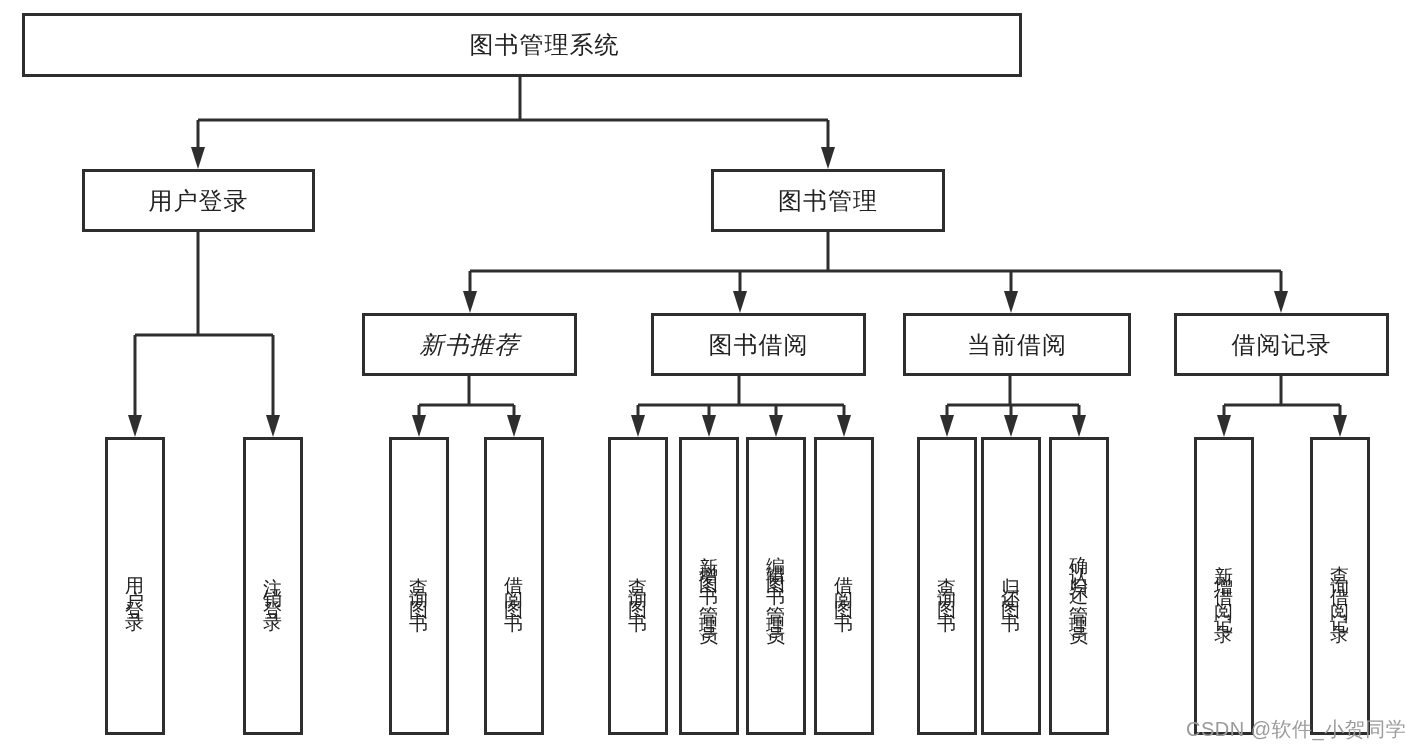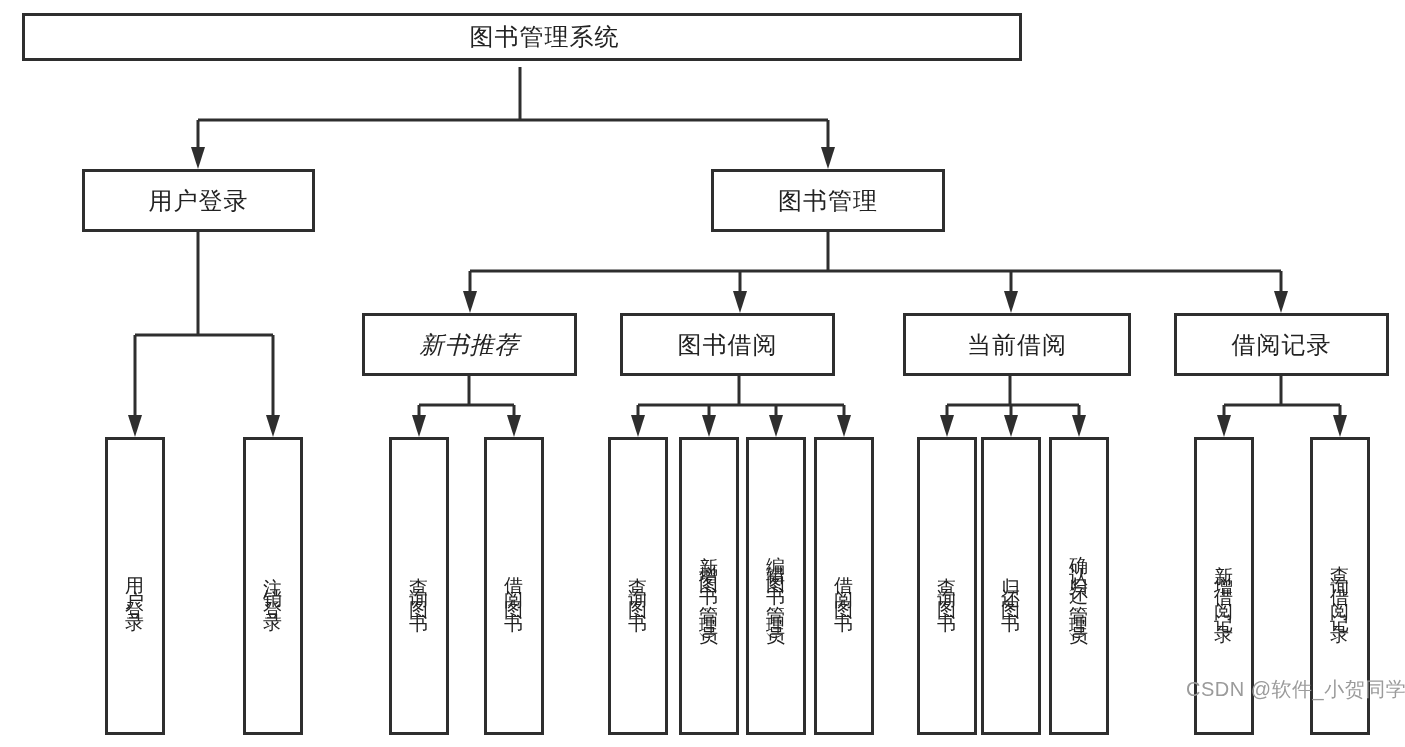--- a/index.html
+++ b/index.html
@@ -19,21 +19,21 @@
     display:flex; align-items:center; justify-content:center;
     text-align:center;
   }
   .h{font-size:24px; letter-spacing:1px;}
   .v{
     writing-mode:vertical-rl; text-orientation:mixed;
     font-size:19px; letter-spacing:12px; line-height:1;
   }
   .v.long{letter-spacing:10px;}
   .watermark{
-    position:absolute; left:1186px; top:676px;
+    position:absolute; left:1186px; top:716px;
     font-size:20px; color:var(--wm); white-space:nowrap; letter-spacing:0.5px;
     z-index:5;
   }
 </style>
 </head>
 <body>
 
 <div class="stage">
 
   <svg class="wires" width="1405" height="747" viewBox="0 0 1405 747">
@@ -95,27 +95,27 @@
       <polygon points="769,415 783,415 776,437"></polygon>
       <polygon points="837,415 851,415 844,437"></polygon>
       <polygon points="940,415 954,415 947,437"></polygon>
       <polygon points="1004,415 1018,415 1011,437"></polygon>
       <polygon points="1072,415 1086,415 1079,437"></polygon>
       <polygon points="1217,415 1231,415 1224,437"></polygon>
       <polygon points="1333,415 1347,415 1340,437"></polygon>
     </g>
   </svg>
 
-  <div class="box h" style="left:22px; top:13px; width:1000px; height:48px;padding-left:45px;">图书管理系统</div>
+  <div class="box h" style="left:22px; top:13px; width:1000px; height:64px;padding-left:45px;">图书管理系统</div>
 
   <div class="box h" style="left:82px; top:169px; width:233px; height:63px;">用户登录</div>
   <div class="box h" style="left:711px; top:169px; width:234px; height:63px;text-align:right;">图书管理</div>
 
   <div class="box h" style="left:362px; top:313px; width:215px; height:63px;font-style:italic;">新书推荐</div>
-  <div class="box h" style="left:620px; top:313px; width:215px; height:63px;">图书借阅</div>
+  <div class="box h" style="left:651px; top:313px; width:215px; height:63px;">图书借阅</div>
   <div class="box h" style="left:903px; top:313px; width:228px; height:63px;">当前借阅</div>
   <div class="box h" style="left:1174px; top:313px; width:215px; height:63px;">借阅记录</div>
 
   <div class="box v" style="left:105px; top:437px; width:60px; height:298px;">用户登录</div>
   <div class="box v" style="left:243px; top:437px; width:60px; height:298px;">注销登录</div>
 
   <div class="box v" style="left:389px; top:437px; width:60px; height:298px;">查询图书</div>
   <div class="box v" style="left:484px; top:437px; width:60px; height:298px;">借阅图书</div>
 
   <div class="box v" style="left:608px; top:437px; width:60px; height:298px;">查询图书</div>

